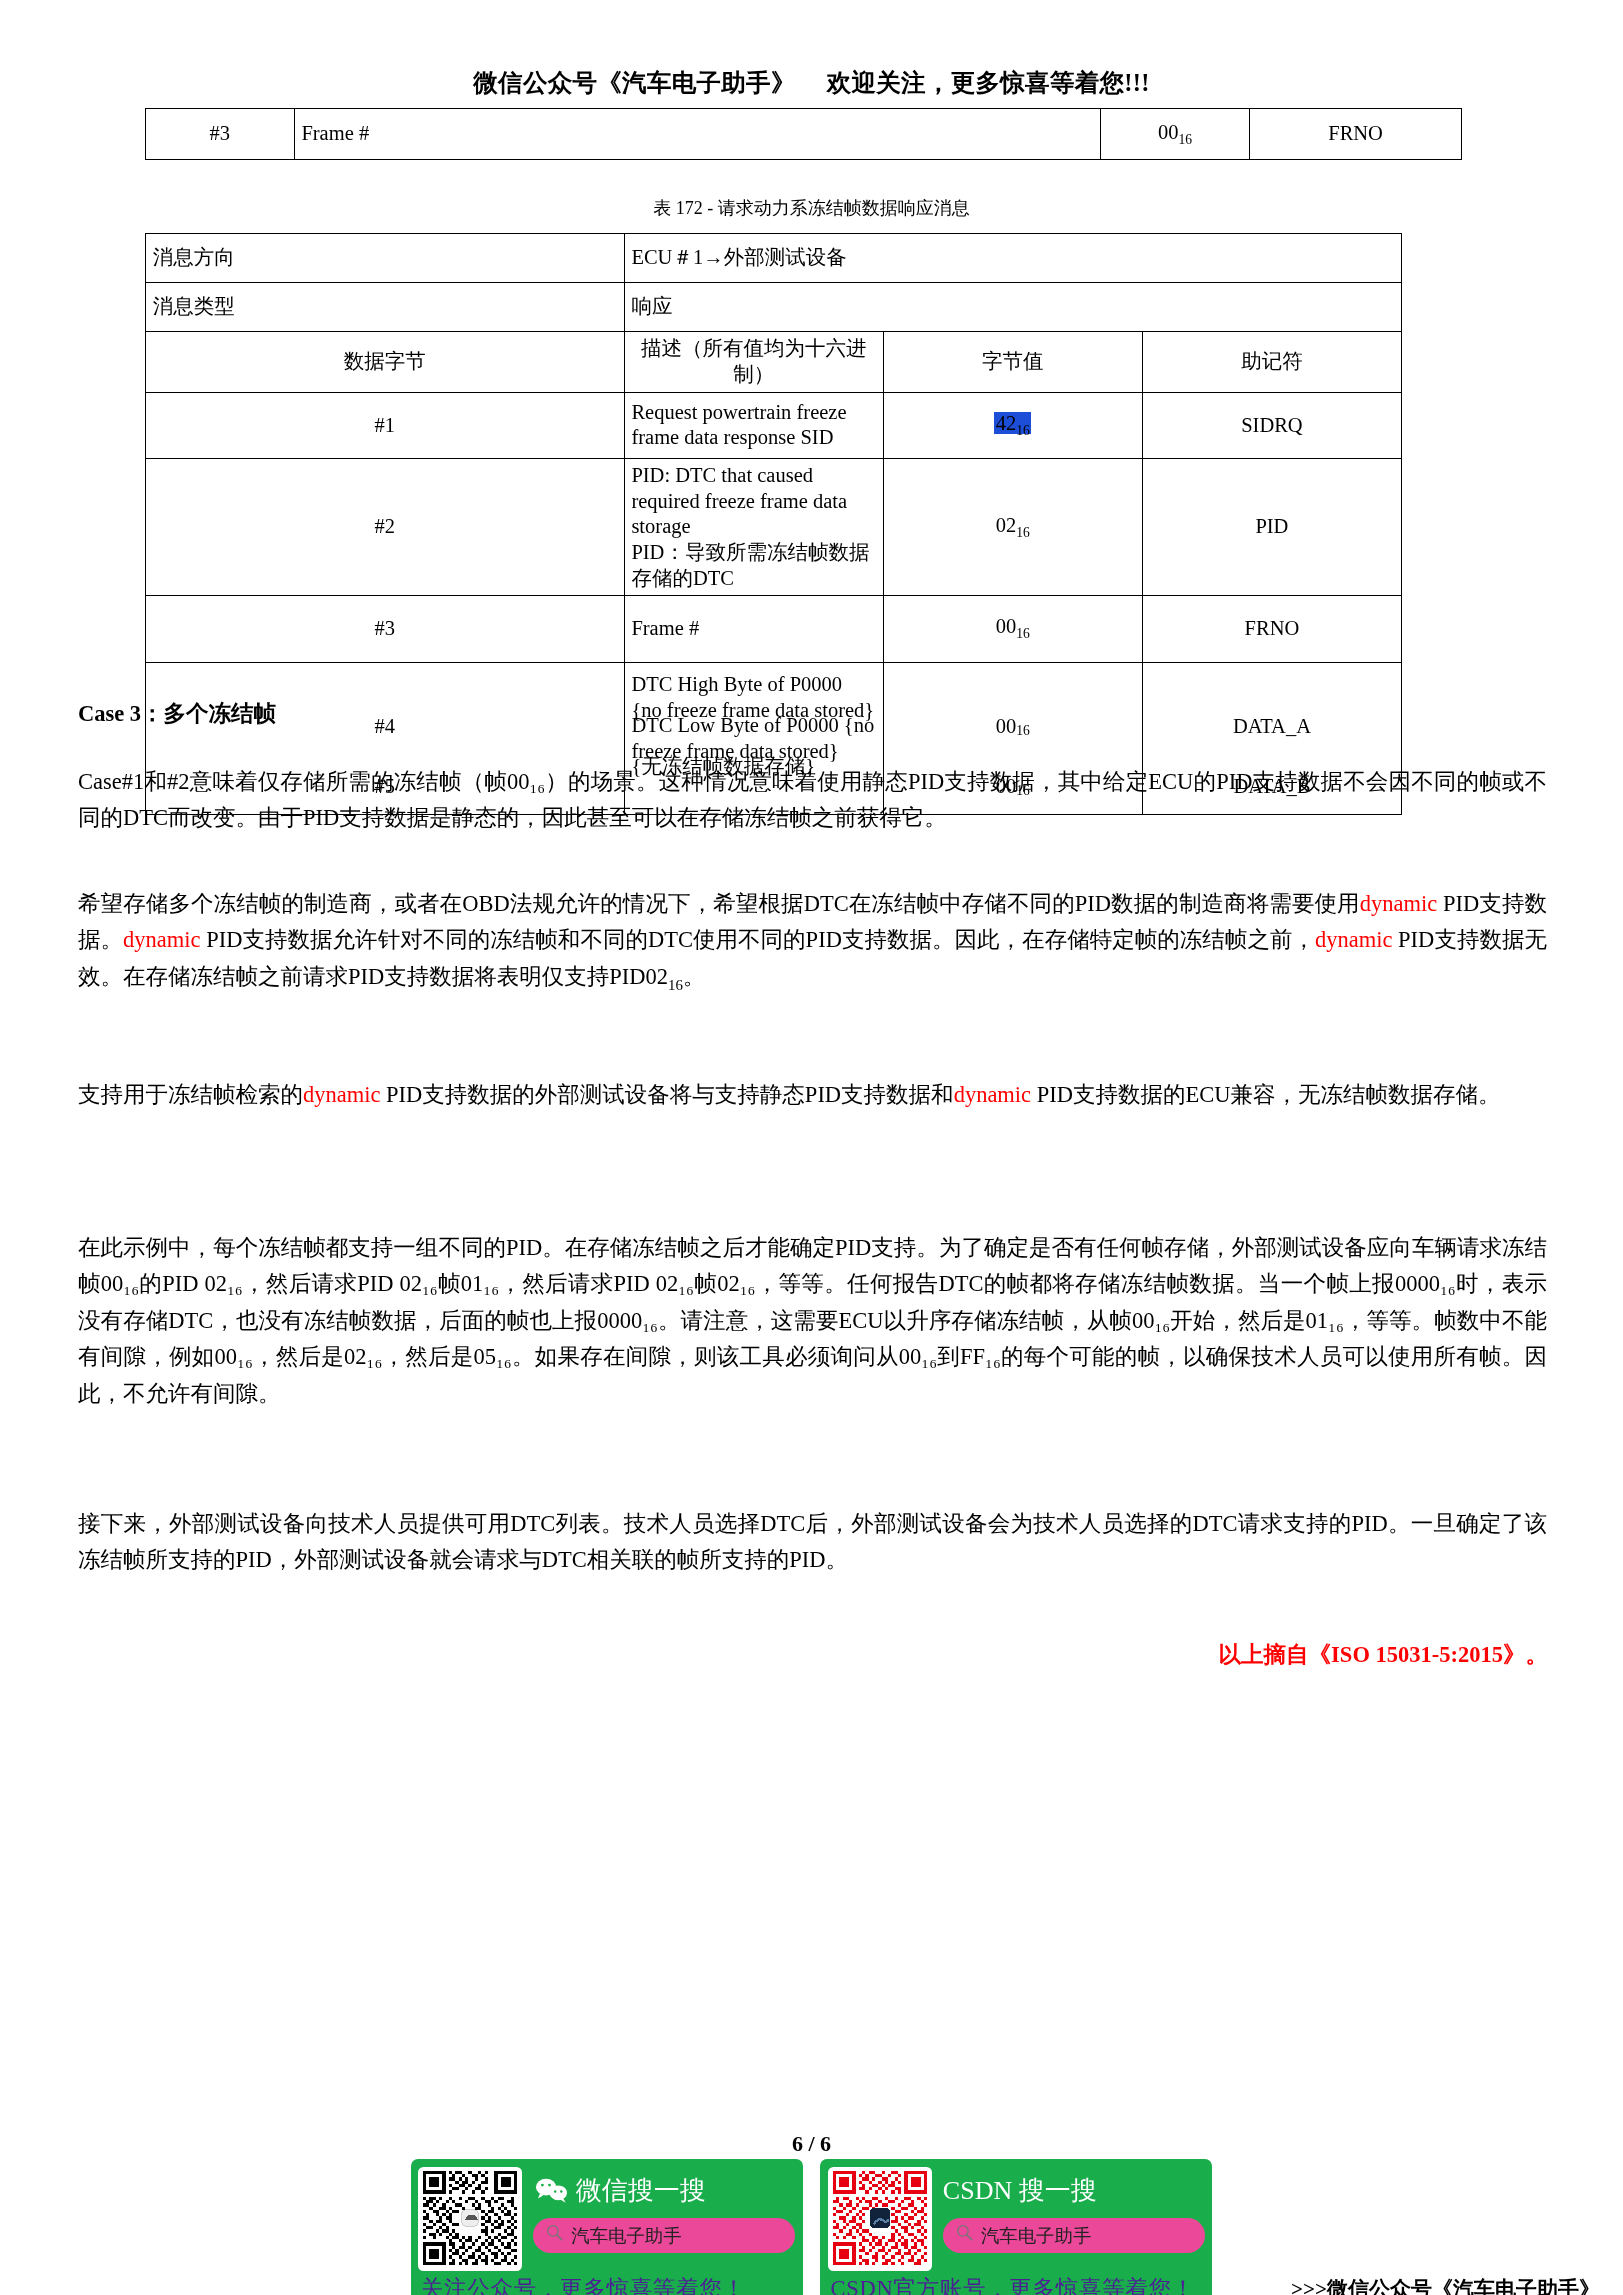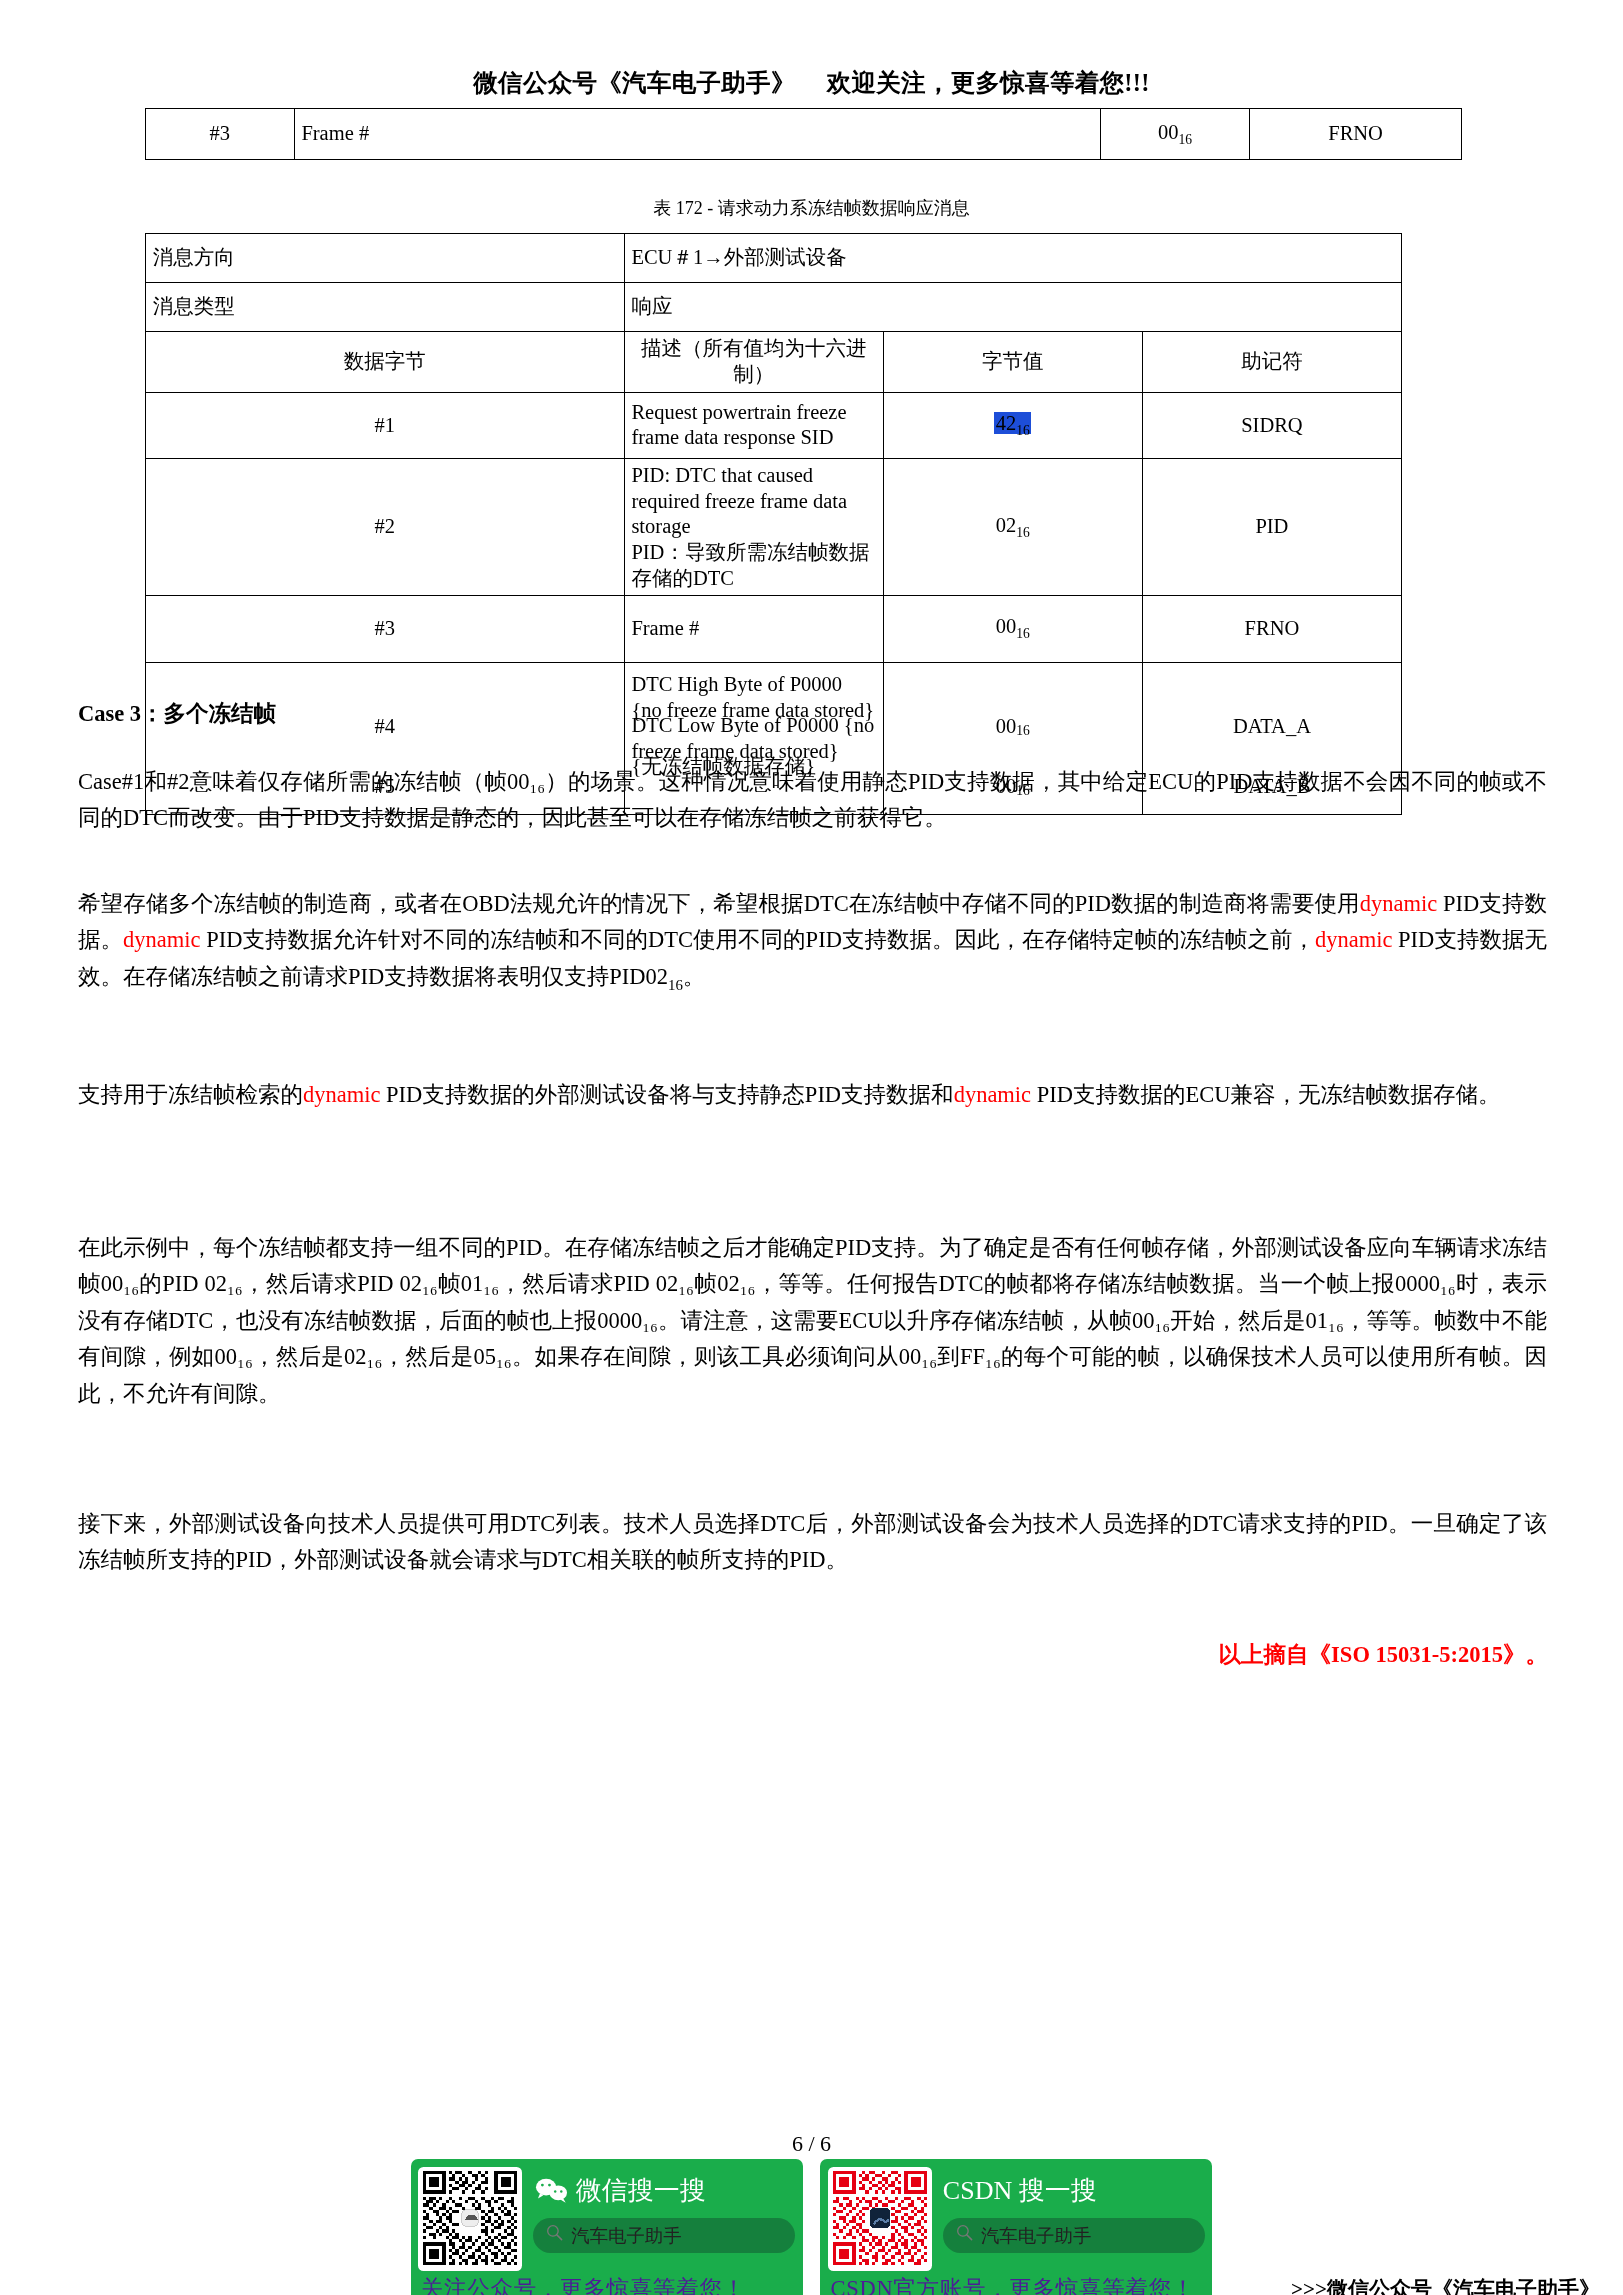--- a/index.html
+++ b/index.html
@@ -127,21 +127,21 @@
   }
 
   
   .pagenum {
     position: absolute;
     top: 2103px;
     left: 0;
     width: 1623px;
     text-align: center;
     font-size: 22px;
-    font-weight: normal;
+    font-weight: bold;
     font-family: "Liberation Serif", "DejaVu Serif", serif;
   }
   .promo-wrap {
     position: absolute;
     top: 2131px;
     left: 0;
     width: 1623px;
     display: flex;
     justify-content: center;
     align-items: flex-start;
@@ -190,21 +190,21 @@
     font-size: 26px;
     font-family: "Liberation Sans", "DejaVu Sans", sans-serif;
     display: flex;
     align-items: center;
     gap: 5.5px;
     height: 42px;
   }
   .promo-title.csdn { font-family: "Liberation Serif", "DejaVu Serif", serif; }
   .searchbox {
     margin-top: 6.8px;
-    background: #15803d;
+    background: #ec4899;
     border-radius: 17.7px;
     height: 35px;
     display: flex;
     align-items: center;
     gap: 6.8px;
     padding: 0 12.3px;
     box-sizing: border-box;
     font-family: "Liberation Sans", "DejaVu Sans", sans-serif;
     font-size: 18.4px;
     color: #222;

